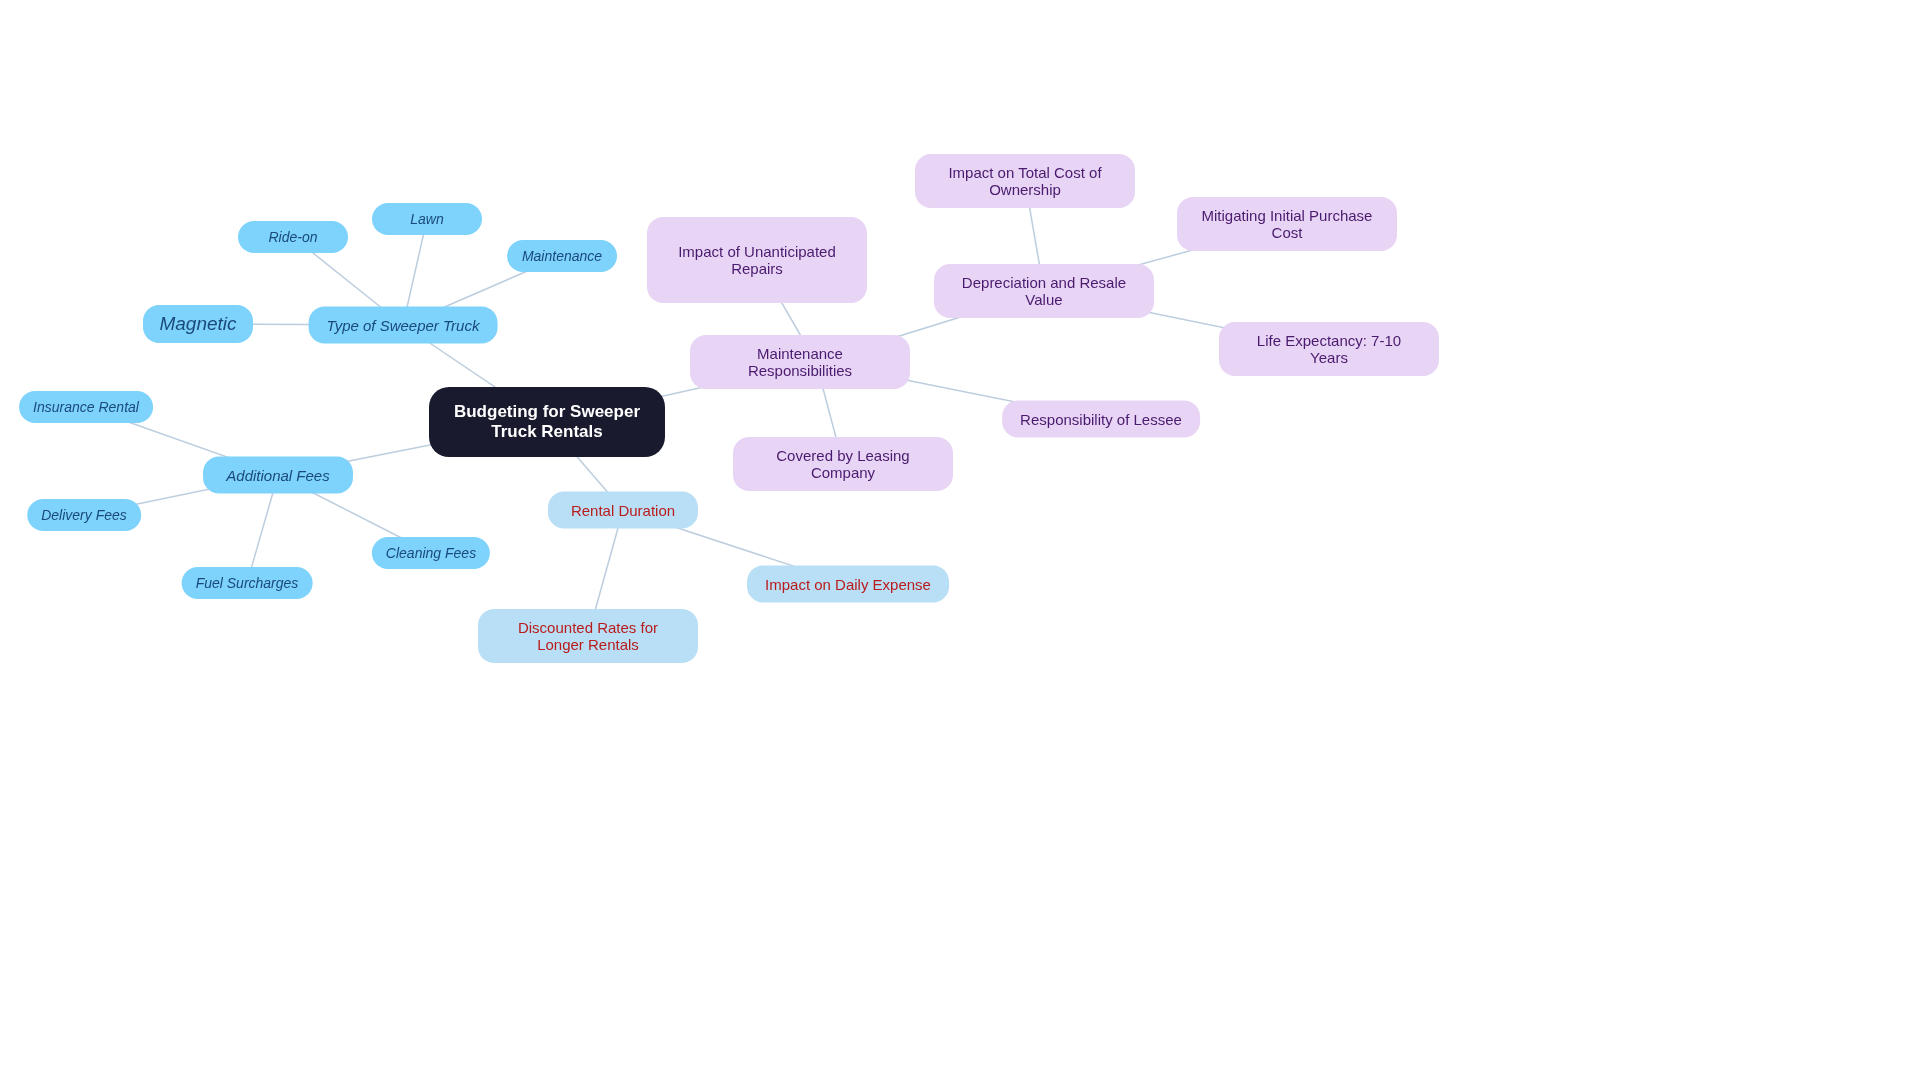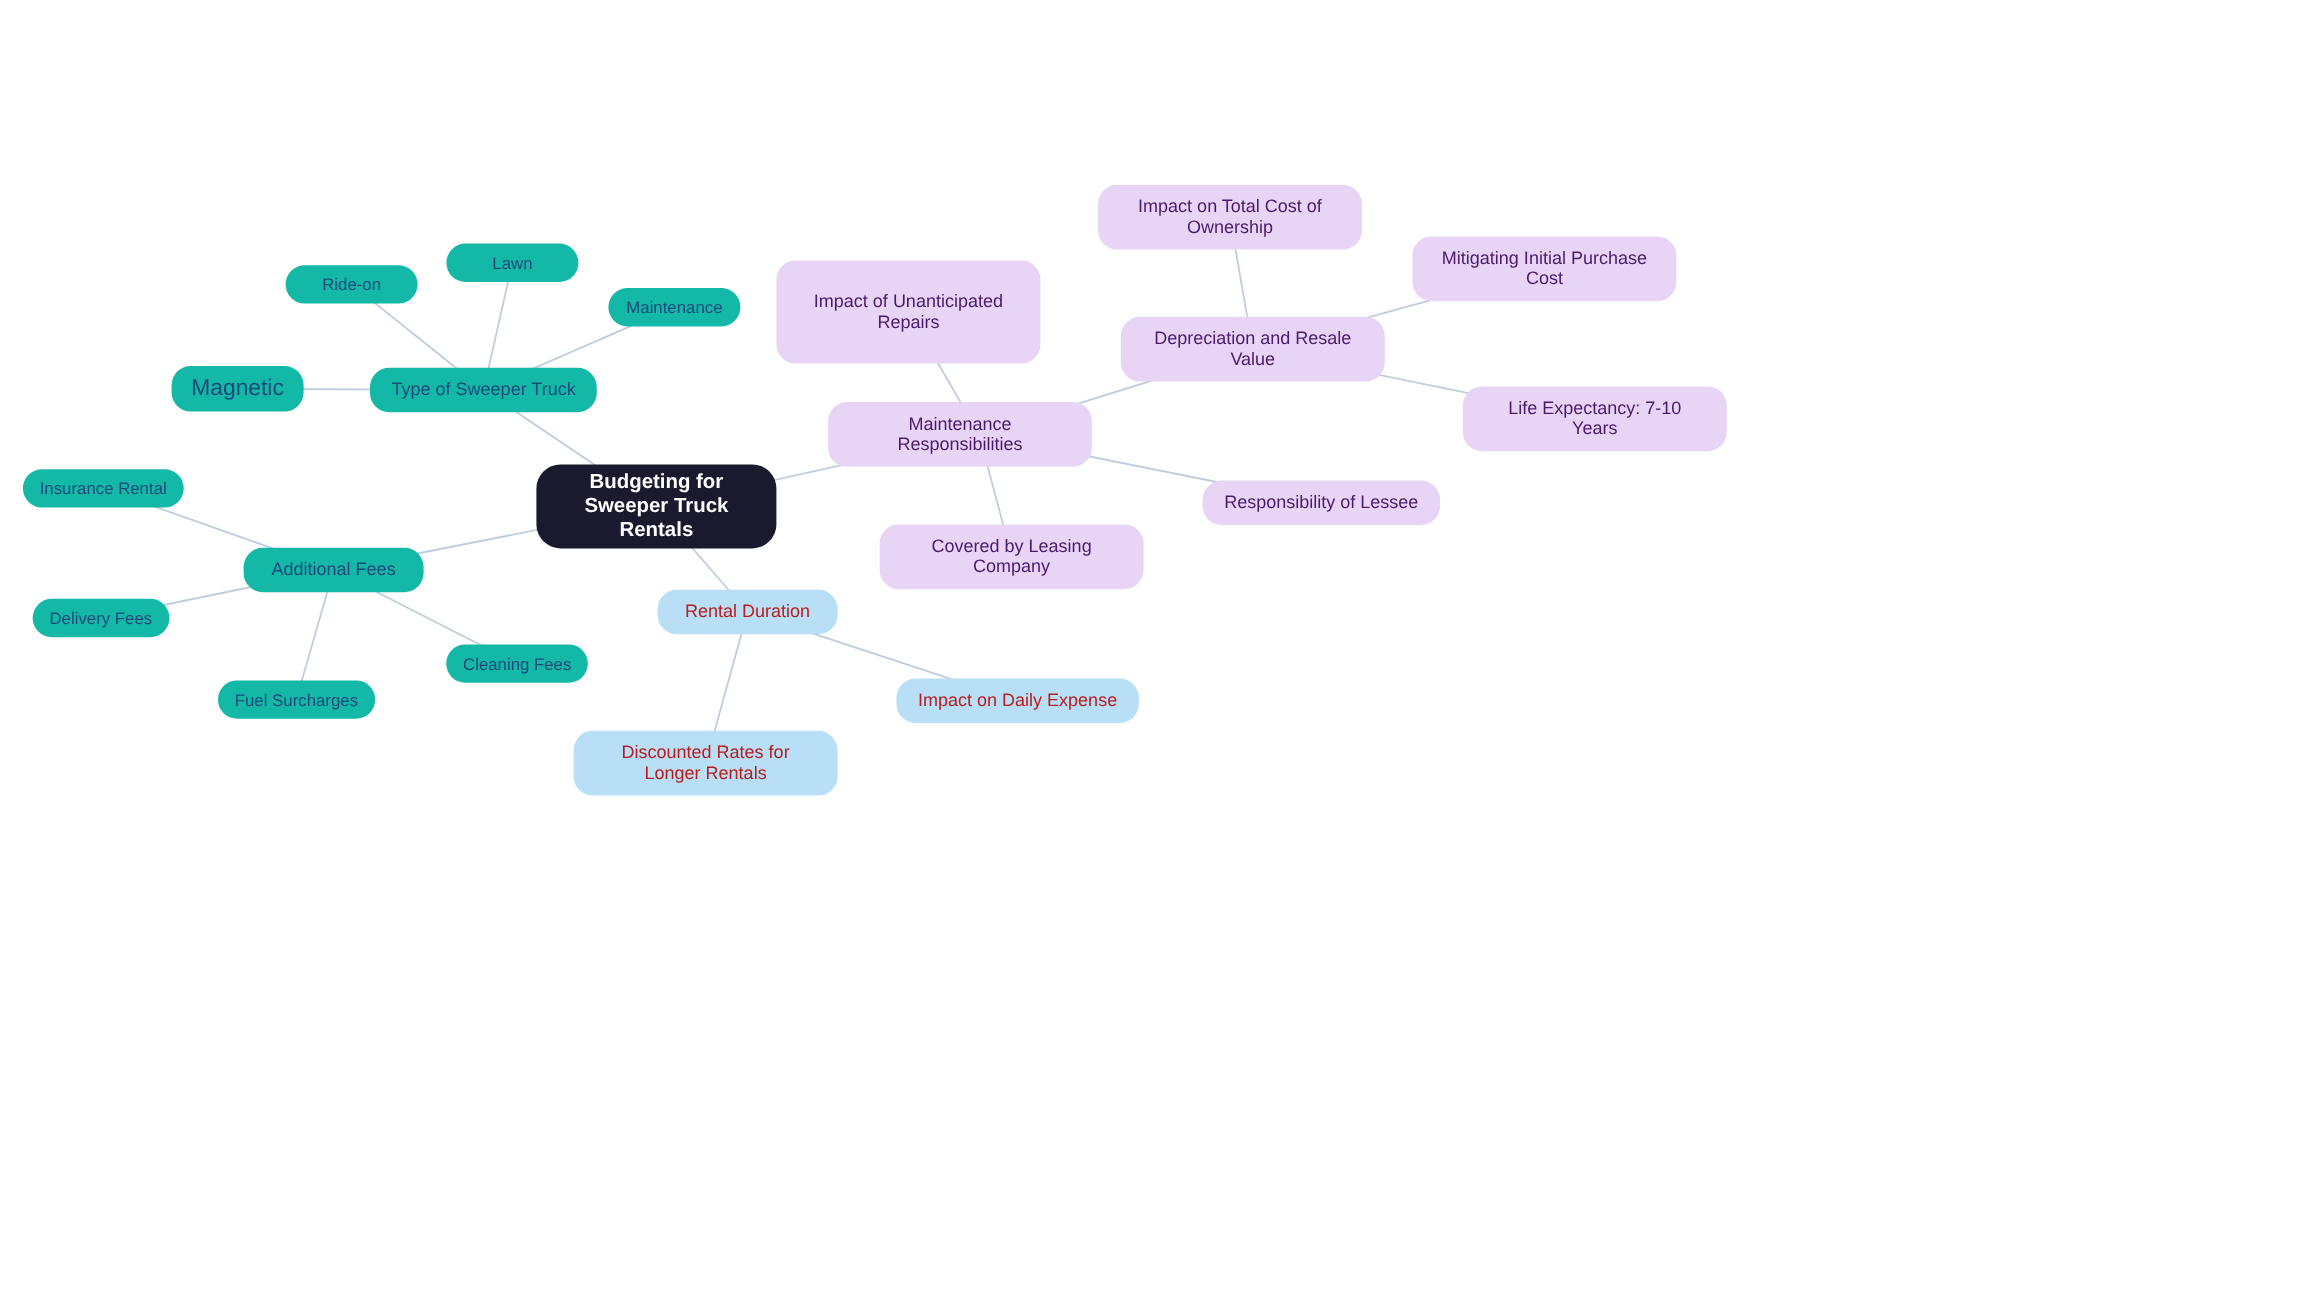--- a/index.html
+++ b/index.html
@@ -35,27 +35,28 @@
       padding: 10px 16px;
       cursor: pointer;
       transform: translate(-50%, -50%);
     }
     .node-center {
       background: #1a1a2e;
       color: #ffffff;
       font-size: 17px;
       font-weight: 600;
       border-radius: 20px;
-      width: 200px;
+      width: 236px;
       height: 70px;
     }
     .node-blue {
-      background: #14b8a6;
+      background: #7dd3fc;
       color: #1a4a7a;
       border: none;
+      font-style: italic;
     }
     .node-purple {
       background: #e8d5f5;
       color: #4a1a6e;
       border: none;
     }
     .node-blue-mid {
       background: #b8dff5;
       color: #b91c1c;
       border: none;

